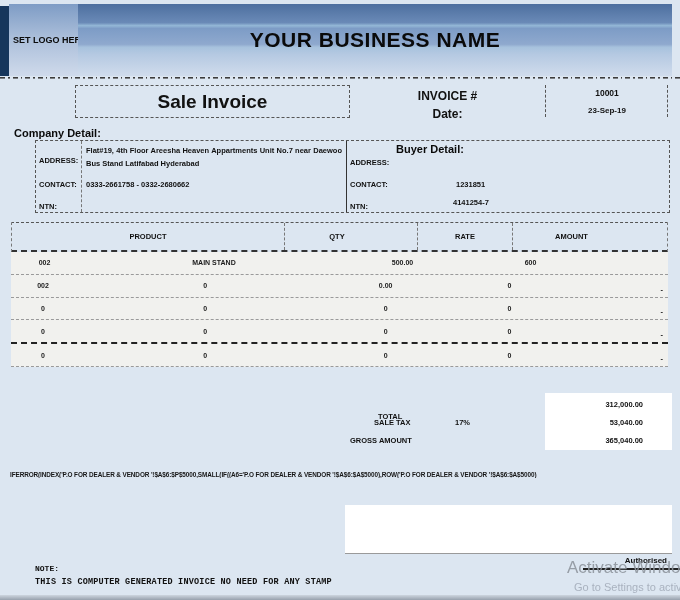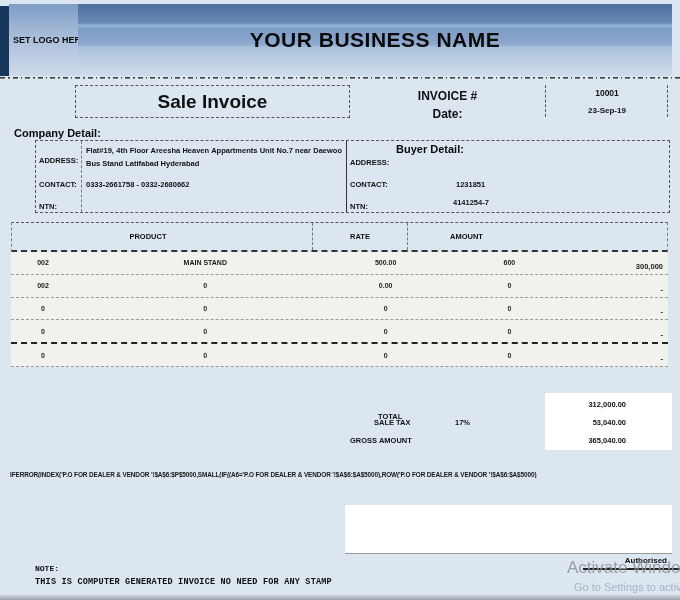--- a/index.html
+++ b/index.html
@@ -71,21 +71,21 @@
     display:flex; align-items:center; justify-content:center;
     font-size:7px; font-weight:bold; box-sizing:border-box; color:#1a1a1a;
   }
   .irow .c-amt { justify-content:flex-end; align-items:flex-end; padding:0 5px 3px 0; font-size:7.5px; }
   .c-code { width:67px; } .c-prod { width:272px; } .c-qty { width:105px; }
   .c-rate { width:95px;margin-left:28px; } .c-amt  { width:118px; }
 
   
   .tot-label { position:absolute; left:350px; font-size:7.5px; font-weight:bold; }
   .tot-box { position:absolute; left:545px; top:393px; width:127px; height:57px; background:#ffffff; }
-  .tot-value { position:absolute; left:518px; width:108px; text-align:right; font-size:7.5px; font-weight:bold; }
+  .tot-value { position:absolute; left:545px; width:98px; text-align:right; font-size:7.5px; font-weight:bold; }
 
   .formula {
     position:absolute; left:10px; top:471px; width:662px; overflow:hidden; white-space:nowrap;
     font-size:6.4px; font-weight:bold; letter-spacing:-0.1px; color:#161616;
   }
 
   .sig-box { position:absolute; left:345px; top:505px; width:327px; height:48px; background:#ffffff; border-bottom:1px solid #9a9a9a; }
   .authorised { position:absolute; left:545px; top:556px; width:122px; text-align:right; font-size:8px; font-weight:bold; padding-right:5px; }
   .auth-line { position:absolute; left:583px; top:568px; width:97px; height:1.5px; background:#222; }
 
@@ -138,30 +138,30 @@
     <div class="lab" style="left:314px; top:17px;">ADDRESS:</div>
     <div class="lab" style="left:314px; top:39px;">CONTACT:</div>
     <div class="lab" style="left:314px; top:61px;">NTN:</div>
     <div class="val" style="left:420px; top:39px;">1231851</div>
     <div class="val" style="left:417px; top:57px;">4141254-7</div>
   </div>
 
   <div class="items">
     <div class="items-header">
       <div class="cell c-prod">PRODUCT</div>
+      <div class="cell c-qty">QTY</div>
       <div class="cell c-rate">RATE</div>
       <div class="cell c-amt" style="justify-content:center; align-items:center; padding:0;">AMOUNT</div>
     </div>
 
     <div class="irow">
       <div class="cell c-code">002</div>
       <div class="cell c-prod">MAIN STAND</div>
       <div class="cell c-qty">500.00</div>
       <div class="cell c-rate">600</div>
-      <div class="cell c-amt">300,000</div>
     </div>
     <div class="irow">
       <div class="cell c-code">002</div>
       <div class="cell c-prod">0</div>
       <div class="cell c-qty">0.00</div>
       <div class="cell c-rate">0</div>
       <div class="cell c-amt">-</div>
     </div>
     <div class="irow">
       <div class="cell c-code">0</div>

